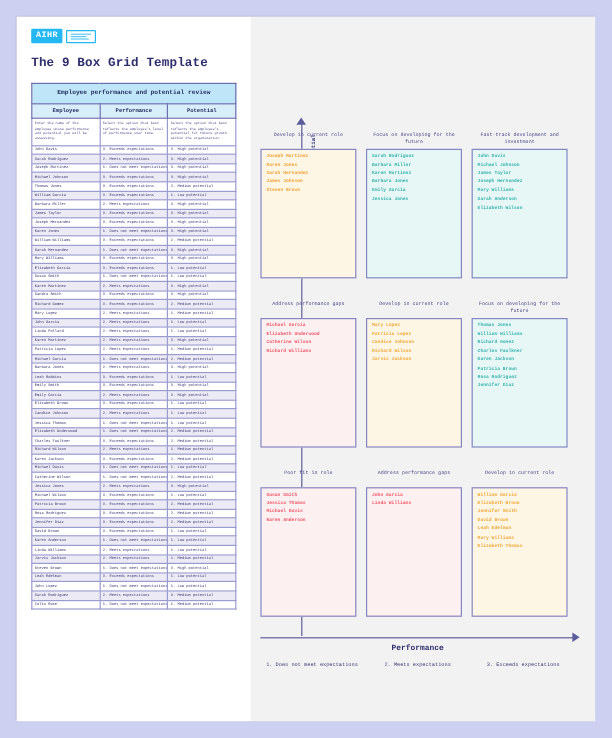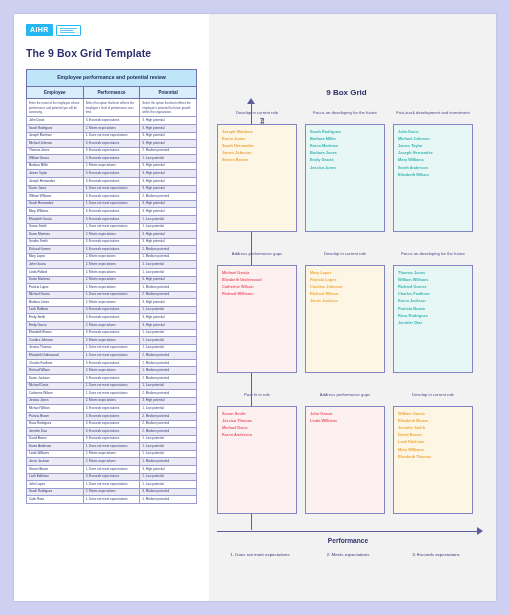--- a/index.html
+++ b/index.html
@@ -8,20 +8,21 @@
     background: #cdd0f0;
     font-family: "Liberation Sans", sans-serif;
     overflow: hidden;
   }
   #page {
     position: absolute;
     left: 14px; top: 14px;
     width: 482px; height: 587px;
     background: #f2f2f2;
     box-shadow: 0 0 2px rgba(0,0,0,.18);
+    font-family: Liberation Mono, monospace;
   }
 
   
   .left-panel {
     position: absolute; left: 0; top: 0;
     width: 195px; height: 100%;
     background: #ffffff;
     padding: 10px 12px 0 12px;
   }
   .logo {
@@ -454,21 +455,20 @@
             <td class="cell">Colin Rose</td>
             <td class="cell">1. Does not meet expectations</td>
             <td class="cell">1. Medium potential</td>
           </tr>
         </tbody>
     </table>
   </div>
 
   <div class="right-panel">
 
-    <div class="grid-title">9 Box Grid</div>
 
     <div class="y-arrow"></div>
     <div class="y-axis"></div>
     <div class="x-axis"></div>
     <div class="x-arrow"></div>
 
     <div class="axis-name-y">Potential</div>
     <div class="axis-name-x">Performance</div>
 
     <div class="y-tick t3">3. High potential</div>

